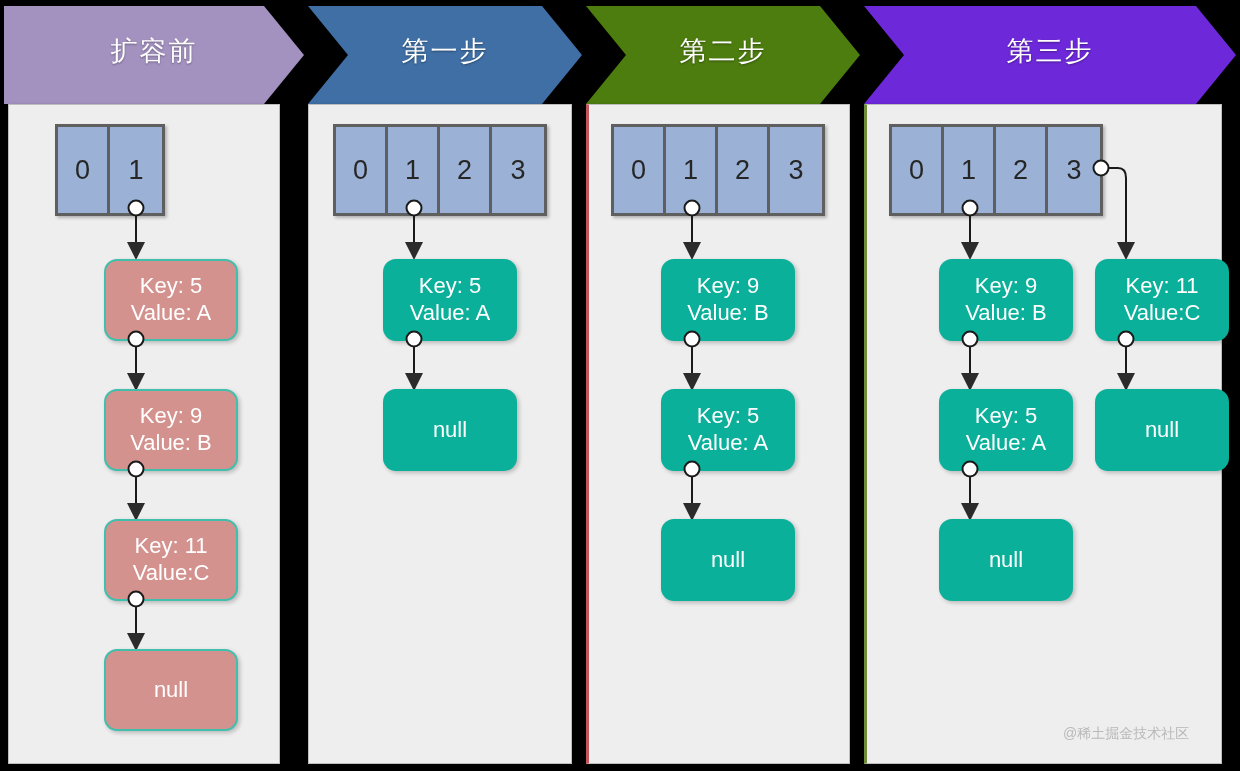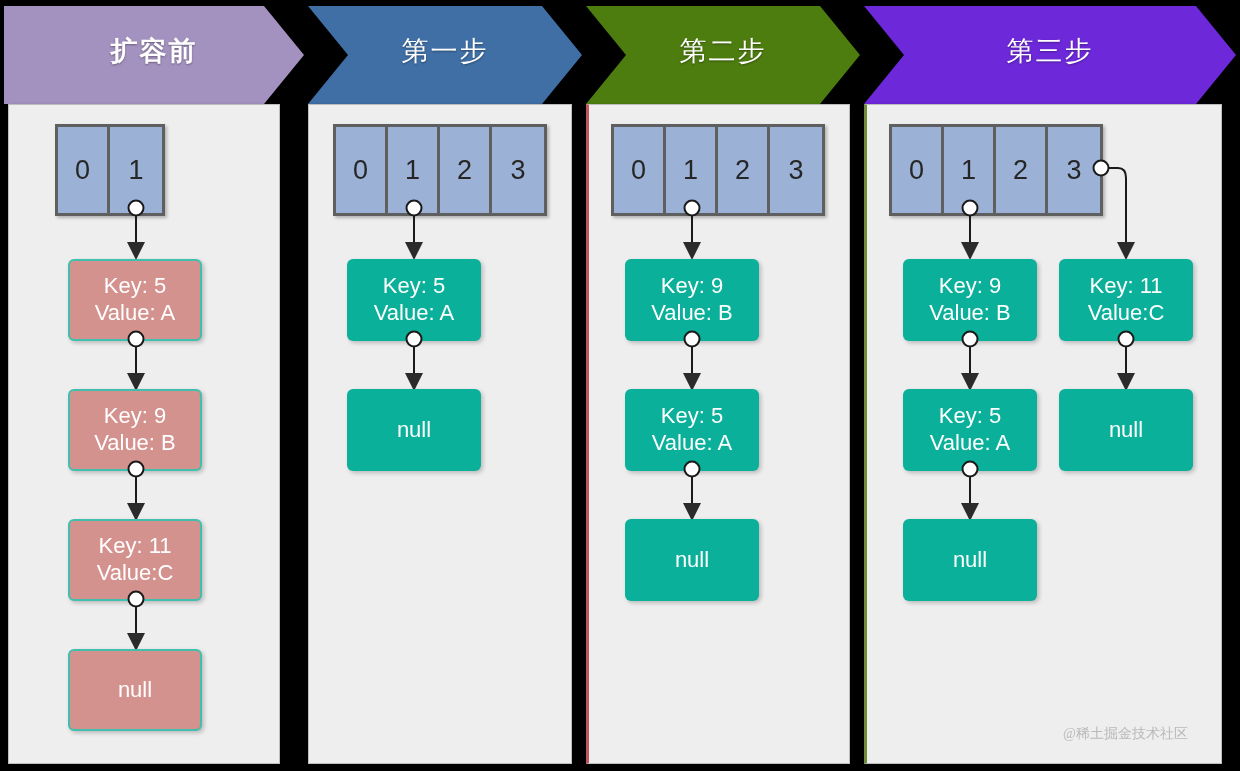--- a/index.html
+++ b/index.html
@@ -27,21 +27,20 @@
     align-items: center;
     justify-content: center;
     color: #ffffff;
     font-size: 27px;
     letter-spacing: 2px;
     text-shadow: 0 1px 2px rgba(0,0,0,.35);
     filter: drop-shadow(3px 3px 3px rgba(0,0,0,.55));
   }
   .chev-first {
     clip-path: polygon(0 0, calc(100% - 40px) 0, 100% 50%, calc(100% - 40px) 100%, 0 100%, 0 100%);
-    font-weight: bold;
   }
   .chev-mid {
     clip-path: polygon(0 0, calc(100% - 40px) 0, 100% 50%, calc(100% - 40px) 100%, 0 100%, 40px 50%);
   }
   .chev-label { position: relative; top: -4px; }
 
   
   .panel {
     position: absolute;
     background: #eeeeee;
@@ -64,30 +63,31 @@
     justify-content: center;
     font-size: 27px;
     color: #262626;
     border-right: 3px solid #5f5f5f;
   }
   .bucket-cell:last-child { border-right: none; }
 
   
   .node {
     position: absolute;
-    border-radius: 6px;
+    border-radius: 13px;
     display: flex;
     flex-direction: column;
     align-items: center;
     justify-content: center;
     color: #ffffff;
     font-size: 22px;
     line-height: 1.22;
     box-shadow: 2px 2px 4px rgba(0,0,0,.22);
     text-align: center;
+    margin-left: 36px;
   }
   .node.pink  { background: #d4928f; border: 2px solid #3fbfac; }
   .node.teal  { background: #0ab09a; }
   .node-line  { display: block; white-space: pre; }
 
   
   .conn { position: absolute; pointer-events: none; overflow: visible; }
 
   
   .wm-url {
@@ -95,21 +95,20 @@
     color: #a9a9a9;
     font-size: 30px;
     white-space: nowrap;
     opacity: .95;
   }
   .wm-corner {
     position: absolute;
     color: #b9b9b9;
     font-size: 14px;
     white-space: nowrap;
-    font-family: Liberation Serif, serif;
   }
 </style>
 </head>
 <body>
 
 <div id="stage">
 
   <div class="column">
 
     <div class="chevron chev-first" style="left:4px; width:300px; background:#a391bf;">

